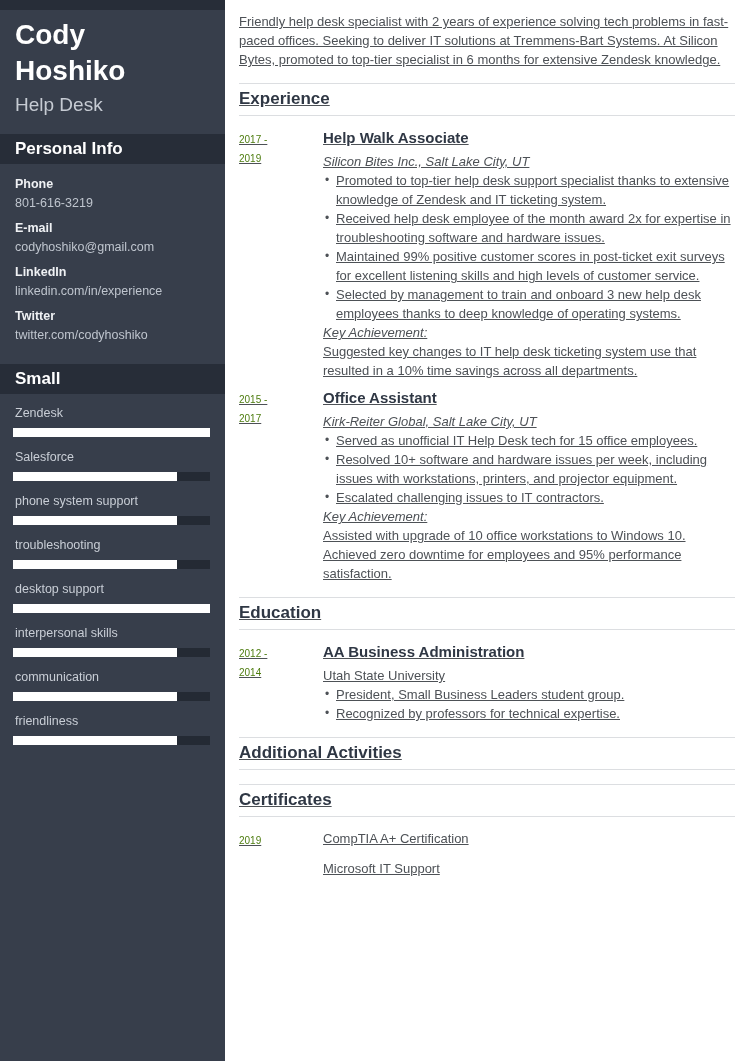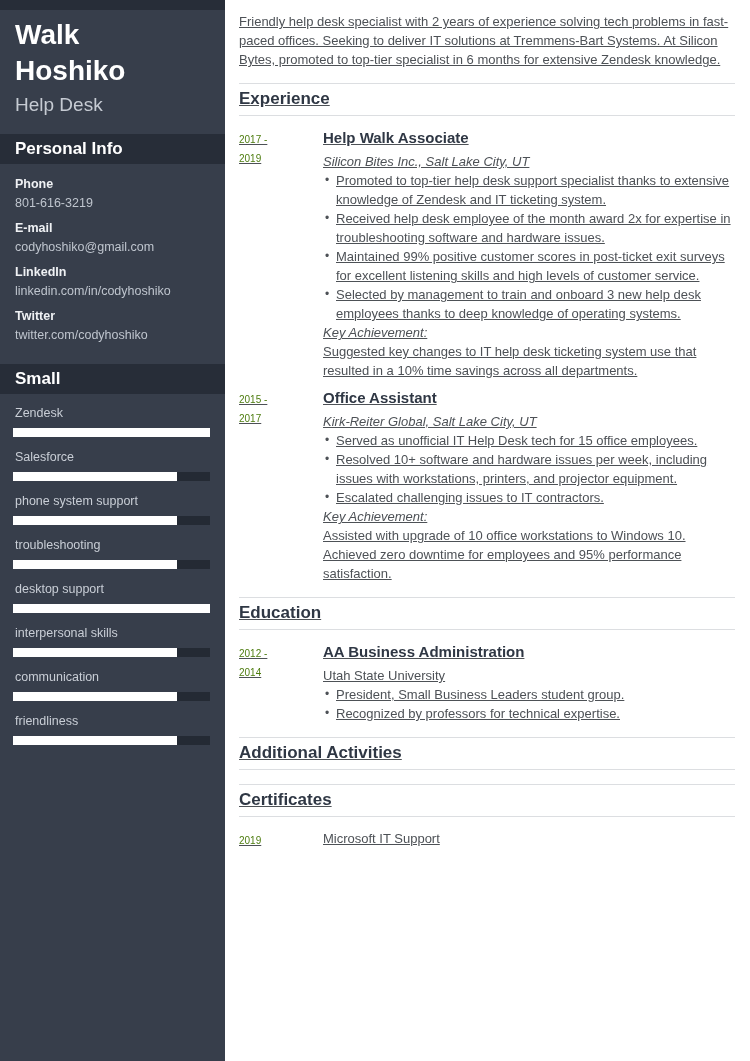--- a/index.html
+++ b/index.html
@@ -103,38 +103,38 @@
   .key-label { font-size: 13px; line-height: 19px; font-style: italic; color: #4d5156; }
   .key-text { font-size: 13px; line-height: 19px; color: #4d5156; }
   .extra-line { font-size: 13px; line-height: 19px; color: #4d5156; margin-bottom: 11px; }
 </style>
 </head>
 <body style="--sidebar-bg: #373e4b; --band-bg: #272d38; --bar-track: #242a34; --bar-fill: #ffffff; --heading-color: #2f3744;">
 
 <aside class="sidebar">
   <div class="top-strip"></div>
   <div class="name-block">
-    <div class="name">Walk Hoshiko</div>
+    <div class="name">Cody Hoshiko</div>
     <div class="job-subtitle">Help Desk</div>
   </div>
   <div class="side-band">Personal Info</div>
   <div class="pi-list">
   <div class="pi-item">
     <div class="pi-label">Phone</div>
     <div class="pi-value">801-616-3219</div>
   </div>
 
   <div class="pi-item">
     <div class="pi-label">E-mail</div>
     <div class="pi-value">codyhoshiko@gmail.com</div>
   </div>
 
   <div class="pi-item">
     <div class="pi-label">LinkedIn</div>
-    <div class="pi-value">linkedin.com/in/codyhoshiko</div>
+    <div class="pi-value">linkedin.com/in/experience</div>
   </div>
 
   <div class="pi-item">
     <div class="pi-label">Twitter</div>
     <div class="pi-value">twitter.com/codyhoshiko</div>
   </div>
 </div>
   <div class="side-band">Small</div>
   <div class="skill-list">
   <div class="skill-item">
@@ -270,20 +270,21 @@
   <section class="section">
     <h2 class="section-heading">Certificates</h2>
     <div>
   <div class="entry">
     <div class="entry-dates">
               <div>2019</div>
             </div>
     <div class="entry-body">
 
       <div>
+                <div class="extra-line">CompTIA A+ Certification</div>
                 <div class="extra-line">Microsoft IT Support</div>
               </div>
     </div>
   </div>
 </div>
   </section>
 </div>
 </main>
 
 </body></html>

